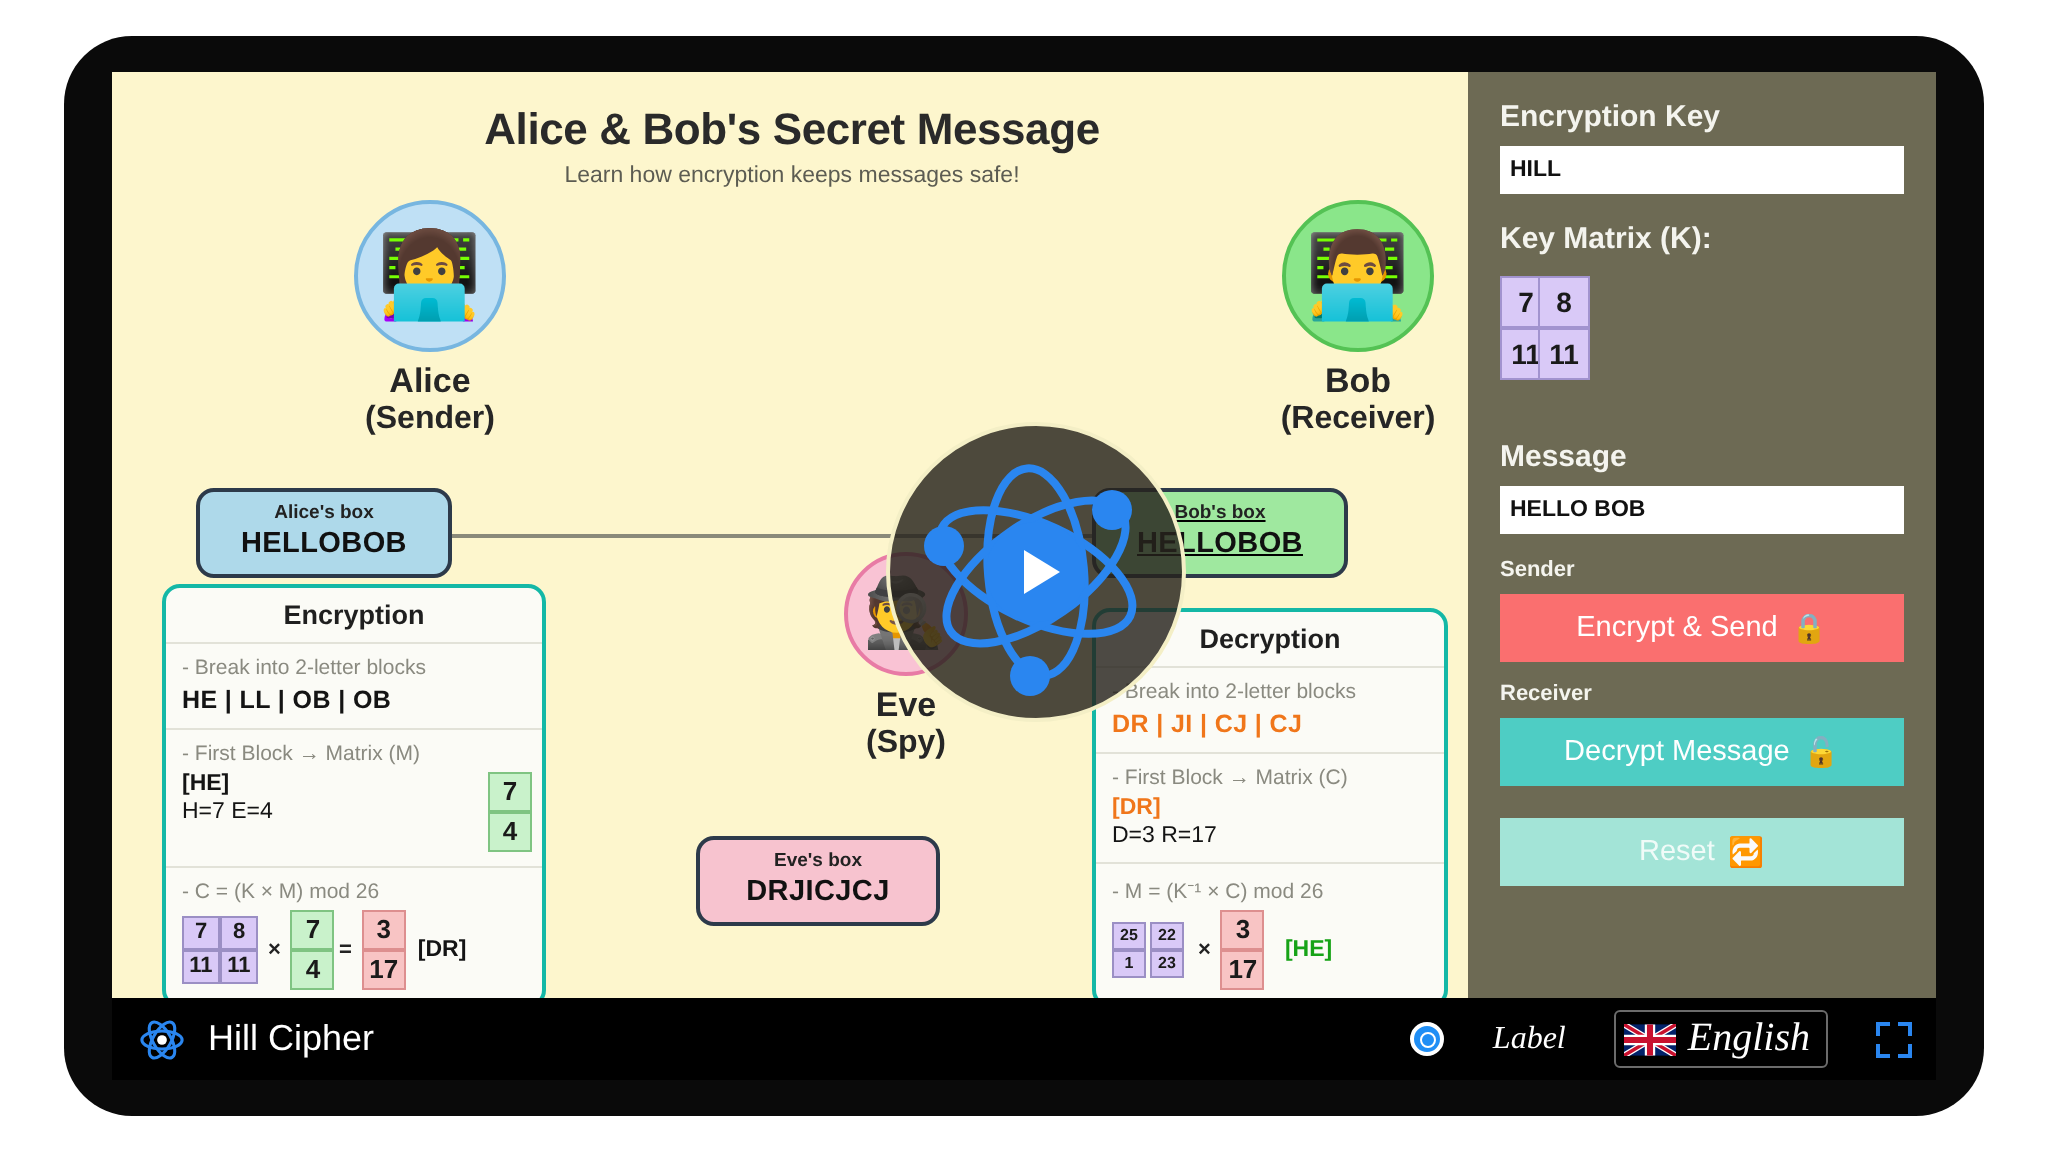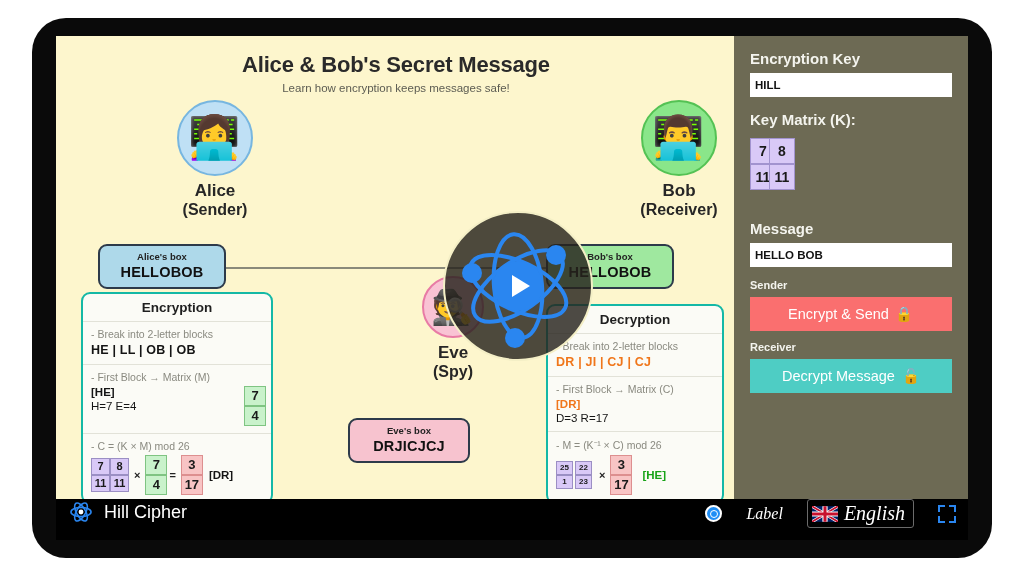--- a/index.html
+++ b/index.html
@@ -75,21 +75,21 @@
   .msgbox {
     position: absolute;
     border-radius: 9px;
     text-align: center;
     padding: 5px 10px 7px;
   }
   .msgbox .mb-label { font-size: 9.5px; font-weight: bold; color: #222; }
   .msgbox .mb-value { font-size: 14.5px; font-weight: bold; color: #111; margin-top: 2px; letter-spacing:.2px; }
 
   #box-alice { left: 42px; top: 208px; width: 128px; background: #aed9ea; border: 2px solid #2d3a4a; }
-  #box-bob   { left: 490px; top: 208px; width: 128px; background: #9fe89f; border: 2px solid #2d3a4a; }
+  #box-bob   { left: 490px; top: 208px; width: 128px; background: #9fe89f; border: 2px solid #2d3a4a; text-decoration: underline; }
   #box-eve   { left: 292px; top: 382px; width: 122px; background: #f7c3cf; border: 2px solid #2d3a4a; }
 
   
   .panel {
     position: absolute;
     background: #fbfbf6;
     border: 2px solid #14b8a6;
     border-radius: 9px;
     padding: 0;
   }
@@ -201,21 +201,21 @@
   }
   .btn-encrypt { background: #fa6f6f; }
   .btn-decrypt { background: #4ecdc4; }
   .btn-reset   { background: #a3e4d7; color: #f0fbf8; }
 
   
   .bottombar {
     position: absolute; left: 0; bottom: 0;
     width: 912px; height: 41px;
     background: #000000;
-    display: flex; align-items: flex-start;
+    display: flex; align-items: center;
     padding: 0 12px;
   }
   .bb-left { display: flex; align-items: center; gap: 10px; }
   .bb-title { color: #ffffff; font-size: 18px; }
   .bb-right { margin-left: auto; display: flex; align-items: center; gap: 24px; font-style: italic; }
   .bb-label { color: #ffffff; font-size: 16px; font-family: "Liberation Serif", serif; }
   .radio-dot {
     width: 17px; height: 17px; border-radius: 50%;
     border: 2px solid #ffffff; background: #1f8ef5;
     display:flex; align-items:center; justify-content:center;
@@ -405,20 +405,24 @@
         </button>
 
         <div style="height:10px"></div>
         <div class="sb-label sm">Receiver</div>
         <button class="btn btn-decrypt">
           <span>Decrypt Message</span>
           <span>🔓</span>
         </button>
 
         <div style="height:16px"></div>
+        <button class="btn btn-reset">
+          <span>Reset</span>
+          <span>🔁</span>
+        </button>
       </div>
 
     </div>
 
     <div class="bottombar">
       <div class="bb-left">
         <svg width="26" height="26" viewBox="0 0 150 150">
           <g fill="none" stroke="#2a86f0" stroke-width="9">
             <ellipse cx="75" cy="75" rx="58" ry="26" transform="rotate(0 75 75)"></ellipse>
             <ellipse cx="75" cy="75" rx="58" ry="26" transform="rotate(60 75 75)"></ellipse>

